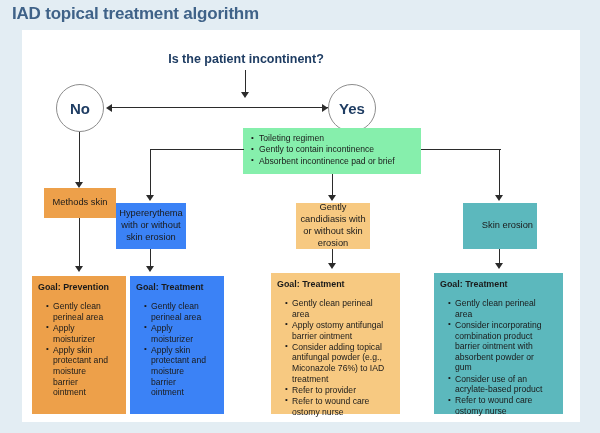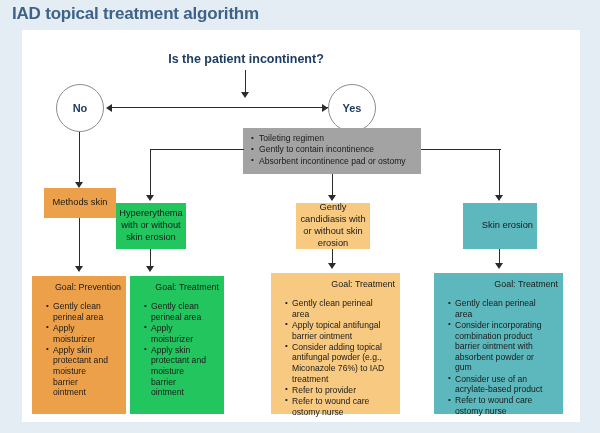--- a/index.html
+++ b/index.html
@@ -29,57 +29,57 @@
     text-align:center;
     font-size:12.5px;font-weight:bold;color:#1f3d63;
     white-space:nowrap;
   }
 
   .node-circle{
     position:absolute;
     width:48px;height:48px;border-radius:50%;
     border:1.3px solid #8d8d8d;background:#ffffff;
     display:flex;align-items:center;justify-content:center;
-    font-size:11px;font-weight:bold;color:#1f3d63;
+    font-size:15px;font-weight:bold;color:#1f3d63;
     box-sizing:border-box;
   }
   #node-no{left:34px;top:54px;}
   #node-yes{left:306px;top:54px;}
 
   .box{
     position:absolute;box-sizing:border-box;
     color:#1a1a1a;
   }
   .box-center{
     display:flex;align-items:center;justify-content:center;
     text-align:center;
     font-size:9.3px;line-height:1.28;
     padding:3px 4px;
   }
   .box-list{
     font-size:8.6px;line-height:1.24;
     padding:6px 5px 4px 6px;
   }
-  .box-list .hdr{font-weight:normal;font-size:8.9px;display:block;margin-bottom:1px;text-align:right;}
+  .box-list .hdr{font-weight:bold;font-size:8.9px;display:block;margin-bottom:1px;}
   .box-list ul{margin:8px;padding:0;list-style:none;}
   .box-list li{
     position:relative;padding-left:7px;margin:0 0 0.5px 0;
   }
   .box-list li:before{
     content:"\2022";position:absolute;left:0;top:-0.5px;font-size:8px;
   }
 
   .c-orange{background:#eda04a;}
-  .c-pink{background:#22c55e;}
+  .c-pink{background:#3b82f6;}
   .c-lorange{background:#f7c981;}
   .c-teal{background:#5cb8bd;}
 
   .purple-box{
     position:absolute;left:221px;top:98px;width:178px;height:46px;
-    background:#a3a3a3;
+    background:#86efac;
     font-size:8.6px;line-height:1.33;color:#1a1a1a;
     padding:5px 4px 4px 8px;box-sizing:border-box;
   }
   .purple-box ul{margin:0;padding:0;list-style:none;}
   .purple-box li{position:relative;padding-left:8px;}
   .purple-box li:before{content:"\2022";position:absolute;left:0;top:-0.5px;font-size:8px;}
 
   
   .ln{position:absolute;background:#2b2b2b;}
   .vline{width:1.4px;}
@@ -123,21 +123,21 @@
 
     <div class="ln vline" style="left:57px;top:102px;height:54px;"></div>
     <div class="arrow-d" style="left:53px;top:152px;"></div>
 
     <div class="ln vline" style="left:329px;top:102px;height:18px;"></div>
 
     <div class="purple-box">
       <ul>
         <li>Toileting regimen</li>
         <li>Gently to contain incontinence</li>
-        <li>Absorbent incontinence pad or ostomy</li>
+        <li>Absorbent incontinence pad or brief</li>
       </ul>
     </div>
 
     <div class="ln hline" style="left:128px;top:119px;width:94px;"></div>
     <div class="ln vline" style="left:128px;top:119px;height:50px;"></div>
     <div class="arrow-d" style="left:124px;top:165px;"></div>
 
     <div class="ln vline" style="left:310px;top:144px;height:25px;"></div>
     <div class="arrow-d" style="left:306px;top:165px;"></div>
 
@@ -188,21 +188,21 @@
         <li>Gently clean perineal area</li>
         <li>Apply moisturizer</li>
         <li>Apply skin protectant and moisture barrier ointment</li>
       </ul>
     </div>
 
     <div class="box box-list c-lorange" style="left:249px;top:243px;width:129px;height:141px;">
       <span class="hdr">Goal: Treatment</span>
       <ul>
         <li>Gently clean perineal area</li>
-        <li>Apply topical antifungal barrier ointment</li>
+        <li>Apply ostomy antifungal barrier ointment</li>
         <li>Consider adding topical antifungal powder (e.g., Miconazole 76%) to IAD treatment</li>
         <li>Refer to provider</li>
         <li>Refer to wound care ostomy nurse</li>
       </ul>
     </div>
 
     <div class="box box-list c-teal" style="left:412px;top:243px;width:129px;height:141px;">
       <span class="hdr">Goal: Treatment</span>
       <ul>
         <li>Gently clean perineal area</li>

